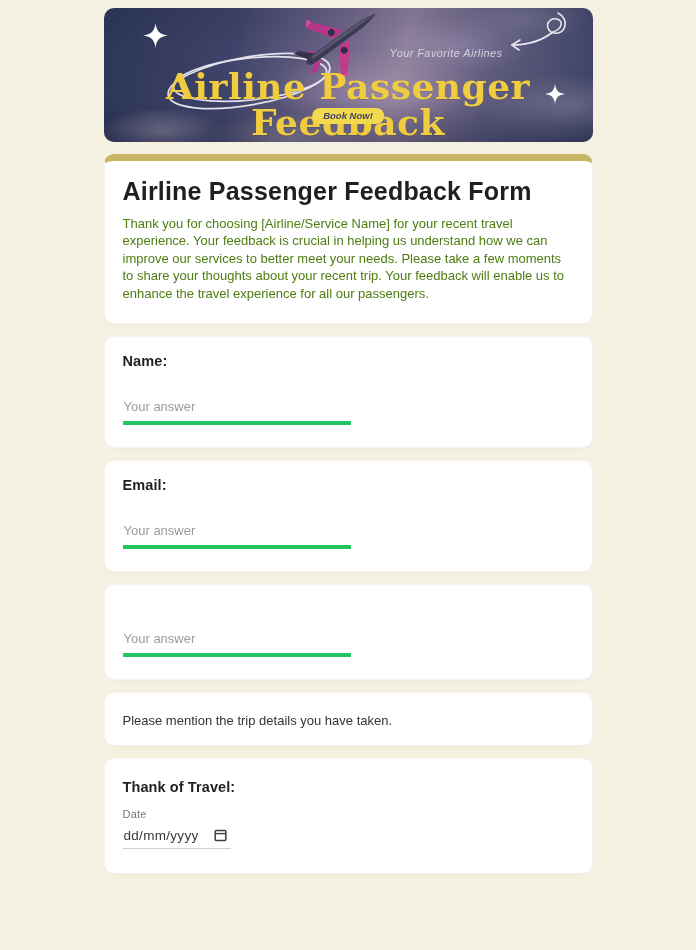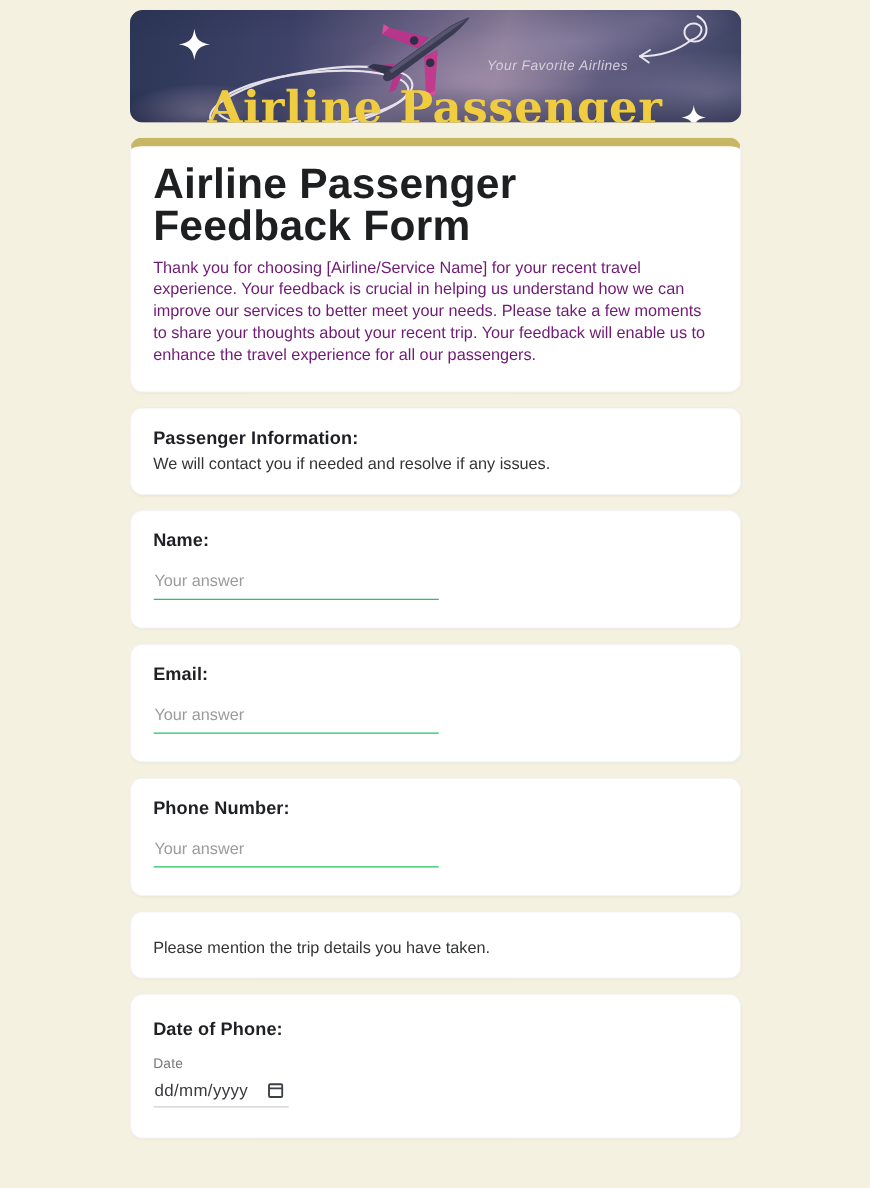--- a/index.html
+++ b/index.html
@@ -9,21 +9,21 @@
     background: #f5f1e1;
     font-family: "Liberation Sans", sans-serif;
     overflow: hidden;
     position: relative;
   }
   .column { width: 489px; margin: 0 auto; }
 
   
   .banner {
     position: relative;
-    width: 489px; height: 90px;
+    width: 489px; height: 134px;
     margin-top: 8px;
     border-radius: 10px;
     overflow: hidden;
     background:
       radial-gradient(90px 34px at 12% 92%, rgba(186,172,196,.55), transparent 70%),
       radial-gradient(120px 44px at 38% 100%, rgba(203,186,206,.50), transparent 70%),
       radial-gradient(150px 55px at 55% 60%, rgba(178,154,181,.48), transparent 70%),
       radial-gradient(110px 40px at 72% 28%, rgba(160,150,184,.42), transparent 70%),
       radial-gradient(130px 50px at 95% 75%, rgba(148,140,172,.48), transparent 70%),
       radial-gradient(100px 36px at 85% 8%, rgba(150,142,175,.40), transparent 70%),
@@ -61,41 +61,41 @@
   
   .card {
     background: #ffffff;
     border-radius: 10px;
     border: 1px solid rgba(0,0,0,.045);
     box-shadow: 0 1px 2px rgba(0,0,0,.03);
     margin-top: 12px;
   }
   .title-card { border-top: 7px solid #c7b765; padding: 13px 26px 21px 18px; margin-top: 12px; }
   .form-title {
-    font-size: 34px; line-height: 34px;
+    font-size: 25px; line-height: 34px;
     font-weight: bold; color: #1d1f21;
     letter-spacing: .2px;
     margin-bottom: 7px;
   }
   .form-desc {
     font-size: 13px; line-height: 17.4px;
-    color: #701a75;
+    color: #4d7c0f;
   }
   .section-card { padding: 16px 18px 17px; }
   .section-title { font-size: 14.5px; color: #1f2023; font-weight: bold; letter-spacing: .1px; }
   .section-sub { font-size: 13px; color: #333436; margin-top: 4px; }
 
   .q-card { padding: 16px 18px 22px; }
   .q-label { font-size: 14.5px; color: #1f2023; font-weight: bold; letter-spacing: .1px; }
   .q-input {
     display: block;
-    margin-top: 16px;
+    margin-top: 30px;
     width: 228px;
     border: none; outline: none;
-    border-bottom: 1px solid #22c55e;
+    border-bottom: 4px solid #22c55e;
     background: transparent;
     font-family: "Liberation Sans", sans-serif;
     font-size: 13px; color: #222;
     padding: 0 0 7px 1px;
   }
   .q-input::placeholder { color: #9b9b99; opacity: 1; }
 
   .date-card { padding: 20px 18px 24px; }
   .date-field-label { font-size: 11px; color: #76777a; margin-top: 13px; letter-spacing: .2px; }
   .date-row {
@@ -161,46 +161,41 @@
     <div class="txt banner-tagline">Your Favorite Airlines</div>
     <div class="txt banner-title">Airline Passenger Feedback</div>
     <div class="txt book-pill">Book Now!</div>
   </div>
 
   <div class="card title-card">
     <h1 class="form-title">Airline Passenger Feedback Form</h1>
     <p class="form-desc">Thank you for choosing [Airline/Service Name] for your recent travel experience. Your feedback is crucial in helping us understand how we can improve our services to better meet your needs. Please take a few moments to share your thoughts about your recent trip. Your feedback will enable us to enhance the travel experience for all our passengers.</p>
   </div>
 
-  <div class="card section-card">
-    <div class="section-title">Passenger Information:</div>
-    <div class="section-sub">We will contact you if needed and resolve if any issues.</div>
-  </div>
 
   <div class="card q-card">
     <div class="q-label">Name:</div>
     <input class="q-input" type="text" placeholder="Your answer" style="">
   </div>
 
   <div class="card q-card">
     <div class="q-label">Email:</div>
     <input class="q-input" type="text" placeholder="Your answer" style="">
   </div>
 
   <div class="card q-card">
-    <div class="q-label">Phone Number:</div>
     <input class="q-input" type="text" placeholder="Your answer" style="">
   </div>
 
   <div class="card section-card">
     <div class="section-sub">Please mention the trip details you have taken.</div>
   </div>
 
   <div class="card date-card">
-    <div class="q-label">Date of Phone:</div>
+    <div class="q-label">Thank of Travel:</div>
     <div class="date-field-label">Date</div>
     <div class="date-row">
       <span class="date-value">dd/mm/yyyy</span>
       <span class="cal-icon">
         <svg width="13" height="14" viewBox="0 0 13 14">
           <rect x="1.2" y="2.4" width="10.6" height="10.2" rx="1" fill="none" stroke="#3c3f43" stroke-width="1.5"></rect>
           <line x1="1.2" y1="5.6" x2="11.8" y2="5.6" stroke="#3c3f43" stroke-width="1.4"></line>
         </svg>
       </span>
     </div>

